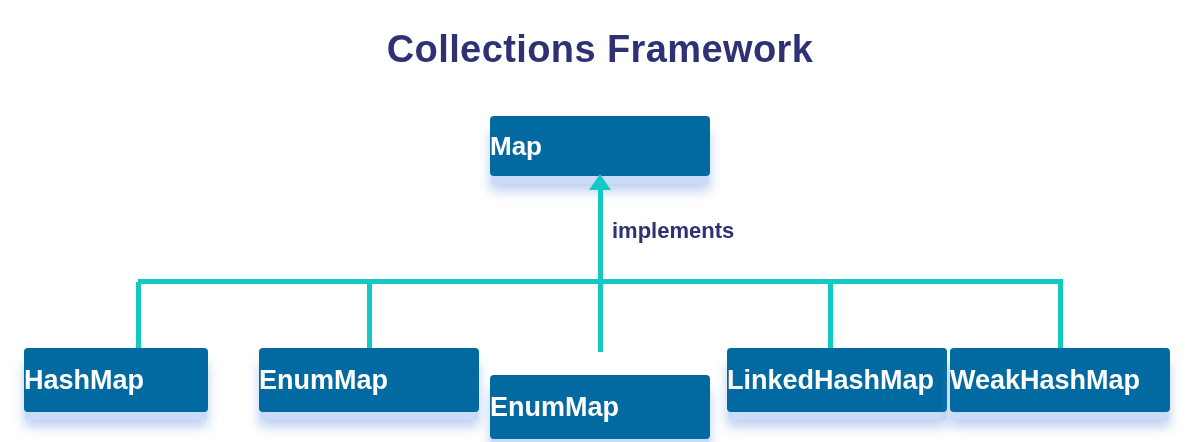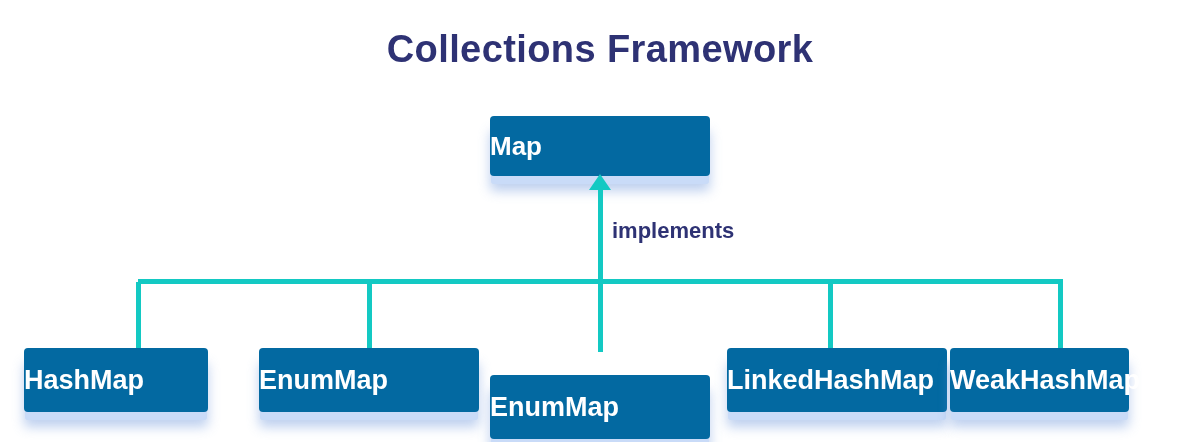--- a/index.html
+++ b/index.html
@@ -46,21 +46,21 @@
   }
   .child-node {
     top: 348px;
     height: 64px;
     font-size: 27px;
   }
   .child-1 { left: 24px;  width: 184px; }
   .child-2 { left: 259px; width: 220px; }
   .child-3 { left: 490px; width: 220px; margin-top: 27px; }
   .child-4 { left: 727px; width: 220px; }
-  .child-5 { left: 950px; width: 179px; }
+  .child-5 { left: 950px; width: 220px; }
 
   .line {
     position: absolute;
     background: #13c9c3;
   }
   .connector-horizontal {
     left: 138px;
     top: 279px;
     width: 925px;
     height: 5px;

